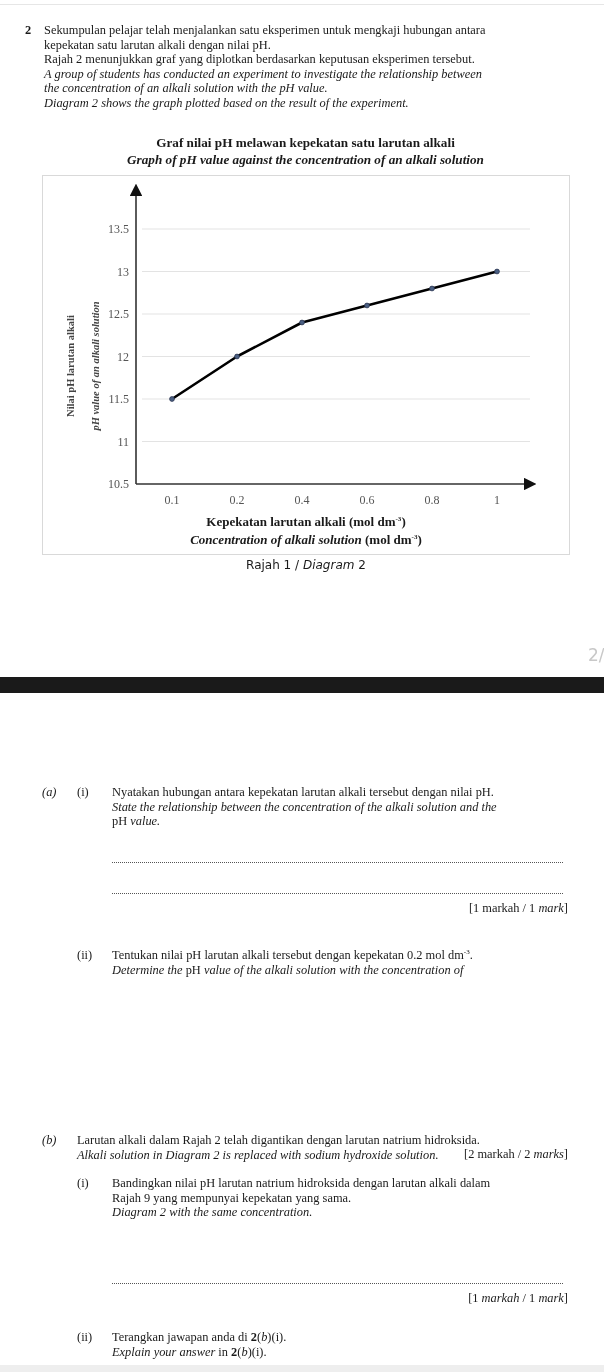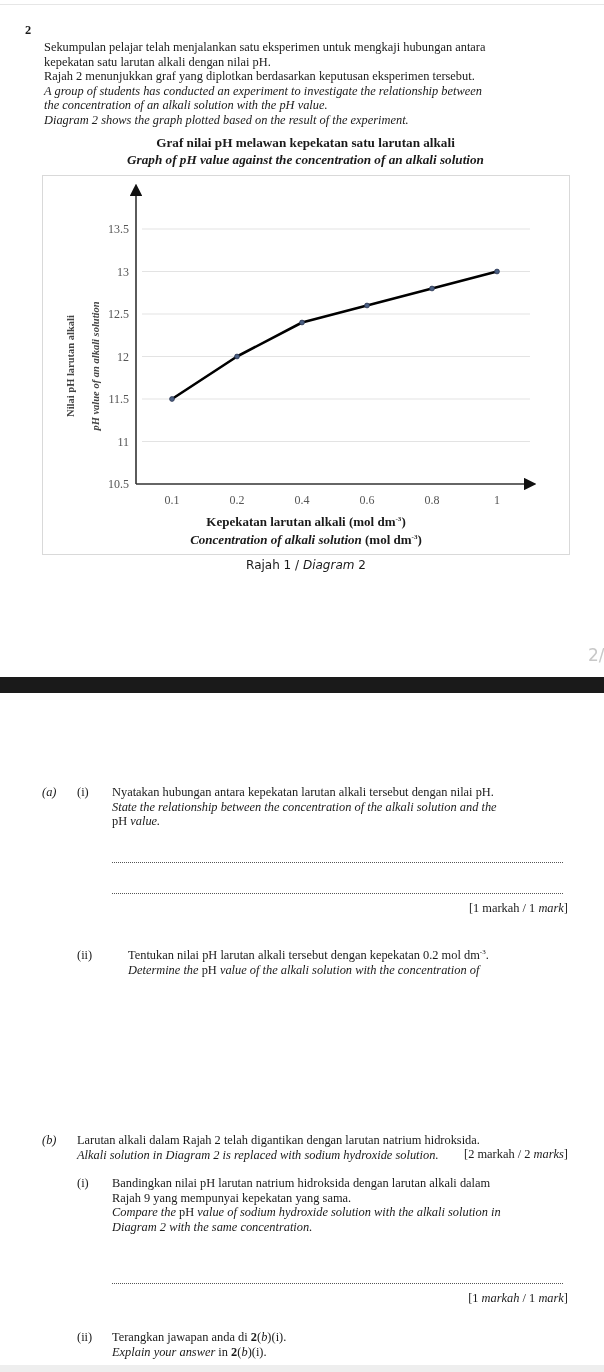--- a/index.html
+++ b/index.html
@@ -24,21 +24,21 @@
   .mark { position: absolute; right: 36px; text-align: right; }
   .bottomstrip { position: absolute; left: 0; top: 1365px; width: 604px; height: 7px; background: #eeeeee; }
   sup { font-size: 7px; vertical-align: 5px; line-height: 0; }
 </style>
 </head>
 <body>
 
 <div class="topline"></div>
 
 <div class="qnum">2</div>
-<div class="abs line" style="left:44px; top:40px;">
+<div class="abs line" style="left:44px; top:23px;">
   <div>Sekumpulan pelajar telah menjalankan satu eksperimen untuk mengkaji hubungan antara</div>
   <div>kepekatan satu larutan alkali dengan nilai pH.</div>
   <div>Rajah 2 menunjukkan graf yang diplotkan berdasarkan keputusan eksperimen tersebut.</div>
   <div class="i">A group of students has conducted an experiment to investigate the relationship between</div>
   <div class="i">the concentration of an alkali solution with the pH value.</div>
   <div class="i">Diagram 2 shows the graph plotted based on the result of the experiment.</div>
 </div>
 
 <div class="chart-title" style="top:135px;">Graf nilai pH melawan kepekatan satu larutan alkali</div>
 <div class="chart-title i" style="top:152px;">Graph of pH value against the concentration of an alkali solution</div>
@@ -111,40 +111,39 @@
   <div class="i">State the relationship between the concentration of the alkali solution and the</div>
   <div><span>pH </span><span class="i">value.</span></div>
 </div>
 <div class="dots" style="top:862px;"></div>
 <div class="dots" style="top:893px;"></div>
 <div class="mark" style="top:901px;">
   <span>[1 markah / 1 </span><span class="i">mark</span><span>]</span>
 </div>
 
 <div class="abs" style="left:77px; top:948px;">(ii)</div>
-<div class="abs line" style="left:128px; top:948px;font-family:Liberation Serif, serif;">
+<div class="abs line" style="left:112px; top:948px;font-family:Liberation Serif, serif;">
   <div><span>Tentukan nilai pH larutan alkali tersebut dengan kepekatan 0.2 mol dm</span><sup>-3</sup><span>.</span></div>
   <div><span class="i">Determine the </span><span>pH </span><span class="i">value of the alkali solution with the concentration of</span></div>
 </div>
 <div class="abs" style="left:112px; top:1000px; width:451px; height:90px;"></div>
 <div class="mark" style="top:1103px;margin-top:44px;">
   <span>[2 markah / 2 </span><span class="i">marks</span><span>]</span>
 </div>
 
 <div class="abs i" style="left:42px; top:1133px;">(b)</div>
 <div class="abs line" style="left:77px; top:1133px;">
   <div>Larutan alkali dalam Rajah 2 telah digantikan dengan larutan natrium hidroksida.</div>
   <div class="i">Alkali solution in Diagram 2 is replaced with sodium hydroxide solution.</div>
 </div>
 
 <div class="abs" style="left:77px; top:1176px;">(i)</div>
 <div class="abs line" style="left:112px; top:1176px;">
   <div>Bandingkan nilai pH larutan natrium hidroksida dengan larutan alkali dalam</div>
   <div>Rajah 9 yang mempunyai kepekatan yang sama.</div>
-  <div><span class="i">Compare the </span><span>pH </span><span class="i">value of sodium hydroxide solution with the alkali solution in</span></div>
   <div class="i">Diagram 2 with the same concentration.</div>
 </div>
 <div class="dots" style="top:1283px;"></div>
 <div class="mark" style="top:1291px;">
   <span>[1 </span><span class="i">markah</span><span> / 1 </span><span class="i">mark</span><span>]</span>
 </div>
 
 <div class="abs" style="left:77px; top:1330px;">(ii)</div>
 <div class="abs line" style="left:112px; top:1330px;">
   <div><span>Terangkan jawapan anda di </span><span class="b">2</span>(<span class="i">b</span>)<span>(i).</span></div>

